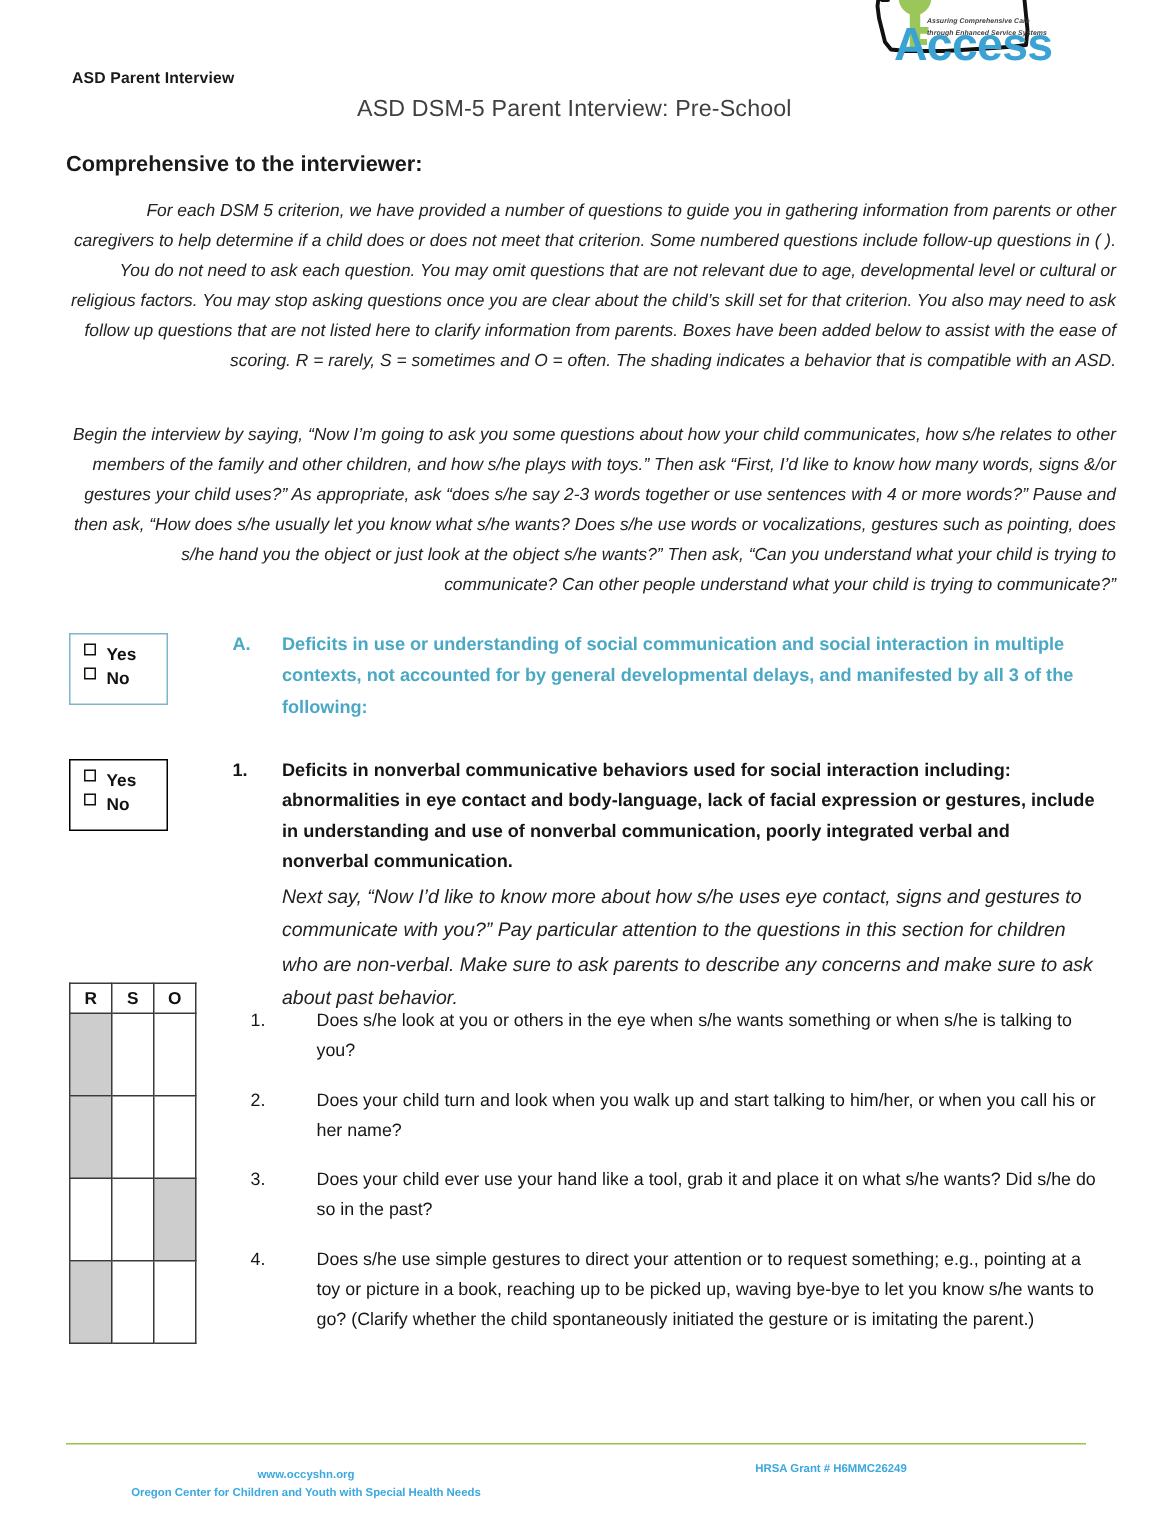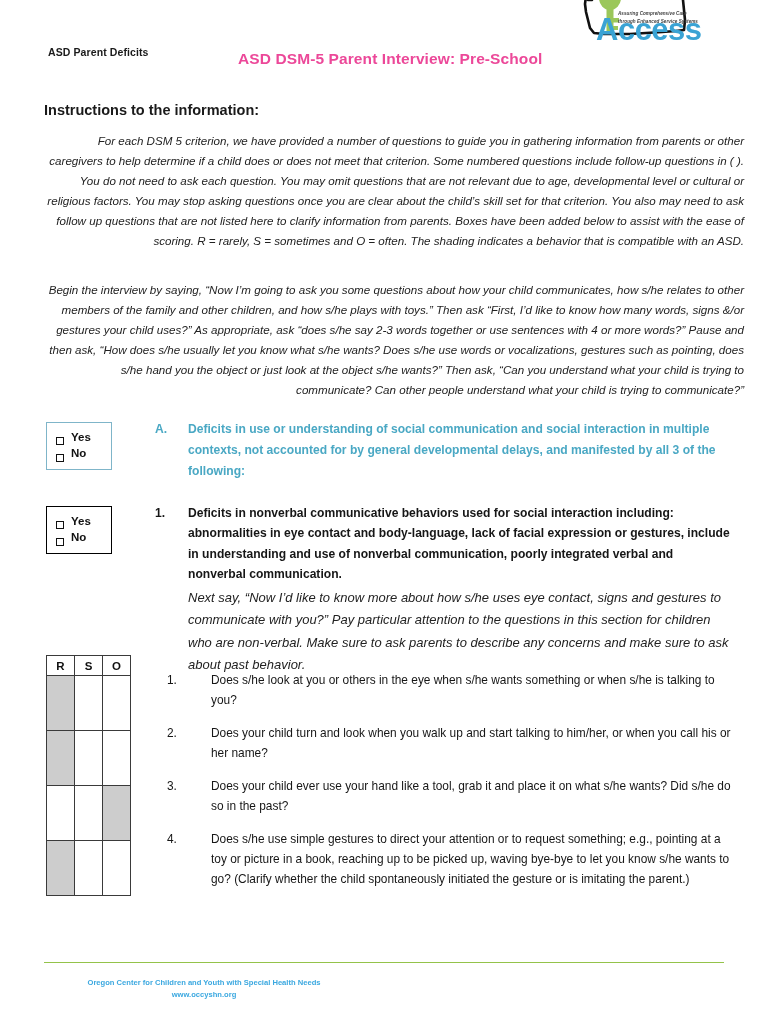--- a/index.html
+++ b/index.html
@@ -34,25 +34,25 @@
     position: absolute;
     top: 0;
     left: 0;
     font-size: 10.5px;
     font-weight: bold;
     letter-spacing: 0.1px;
     color: #1a1a1a;
   }
   .doc-title {
     position: absolute;
-    top: 4px;
+    top: 18px;
     left: 190px;
     font-size: 15.5px;
-    font-weight: bold;
-    color: #ec4899;
+    font-weight: normal;
+    color: #404040;
     letter-spacing: 0.1px;
     white-space: nowrap;
   }
 
   
   .logo {
     position: absolute;
     top: -26px;
     left: 558px;
     width: 146px;
@@ -109,21 +109,21 @@
   .yn-box {
     position: absolute;
     width: 66px;
     box-sizing: border-box;
     border: 1px solid #000;
     padding: 6px 8px 7px 9px;
   }
   .yn-box.teal { border-color: #7fb5c9; }
   .yn-row {
     display: flex;
-    align-items: flex-end;
+    align-items: flex-start;
     font-size: 11.5px;
     font-weight: bold;
     line-height: 1.42;
     color: #111;
   }
   .cb {
     display: inline-block;
     width: 8px;
     height: 8px;
     border: 1.4px solid #111;
@@ -263,41 +263,41 @@
     line-height: 1.62;
     color: #3ba8e0;
   }
 </style>
 </head>
 <body>
 
 <div class="page">
 
   <div class="doc-header">
-    <div class="running-head">ASD Parent Deficits</div>
+    <div class="running-head">ASD Parent Interview</div>
     <div class="doc-title">ASD DSM-5 Parent Interview: Pre-School</div>
   </div>
 
   <div class="logo">
     <svg width="146" height="78" viewBox="0 0 146 78">
       <path d="M30 16 L30 26 L34 26 L34 21 L40 21 L42 17 L50 15 L62 13 L76 11 L90 10 L104 9 L116 8 L122 10 L124 16 L125 26 L126 36 L127 46 L126 56 L118 57 L104 58 L88 59 L72 60 L58 60 L46 60 L36 59 L32 54 L30 46 L28 38 L27 30 L28 22 Z" fill="#ffffff" stroke="#111111" stroke-width="2.6" stroke-linejoin="round"></path>
       <ellipse cx="52" cy="24" rx="11" ry="12" fill="#9bc75a"></ellipse>
       <rect x="48.5" y="33" width="7" height="26" fill="#9bc75a"></rect>
       <rect x="55" y="44" width="6" height="4.5" fill="#9bc75a"></rect>
       <rect x="55" y="52" width="5" height="4" fill="#9bc75a"></rect>
       <circle cx="52" cy="22" r="3.4" fill="#ffffff"></circle>
     </svg>
     <div class="logo-word">Access</div>
     <div class="logo-tagline">
       <div>Assuring Comprehensive Care</div>
       <div>through Enhanced Service Systems</div>
     </div>
   </div>
 
-  <div class="instr-heading">Instructions to the information:</div>
+  <div class="instr-heading">Comprehensive to the interviewer:</div>
   <div class="instr-para" id="instr-p1">For each DSM 5 criterion, we have provided a number of questions to guide you in gathering information from parents or other caregivers to help determine if a child does or does not meet that criterion. Some numbered questions include follow-up questions in (  ).  You do not need to ask each question. You may omit questions that are not relevant due to age, developmental level or cultural or religious factors. You may stop asking questions once you are clear about the child’s skill set for that criterion.  You also may need to ask follow up questions that are not listed here to clarify information from parents.  Boxes have been added below to assist with the ease of scoring.  R = rarely, S = sometimes and O = often.  The shading indicates a behavior that is compatible with an ASD.</div>
   <div class="instr-para" id="instr-p2">Begin the interview by saying, “Now I’m going to ask you some questions about how your child communicates, how s/he relates to other members of the family and other children, and how s/he plays with toys.”  Then ask “First, I’d like to know how many words, signs &amp;/or gestures your child uses?”  As appropriate, ask “does s/he say 2-3 words together or use sentences with 4 or more words?”  Pause and then ask, “How does s/he usually let you know what s/he wants?  Does s/he use words or vocalizations, gestures such as pointing, does s/he hand you the object or just look at the object s/he wants?”  Then ask, “Can you understand what your child is trying to communicate? Can other people understand what your child is trying to communicate?”</div>
 
   <div class="yn-box teal" style="top:422px; left:46px;">
     <div class="yn-row">
       <span class="cb"></span>
       <span>Yes</span>
     </div>
     <div class="yn-row">
       <span class="cb"></span>
@@ -378,19 +378,20 @@
       <span>Does your child ever use your hand like a tool, grab it and place it on what s/he wants? Did s/he do so in the past?</span>
     </div>
     <div class="q">
       <span class="q-num">4.</span>
       <span>Does s/he use simple gestures to direct your attention or to request something; e.g., pointing at a toy or picture in a book, reaching up to be picked up, waving bye-bye to let you know s/he wants to go? (Clarify whether the child spontaneously initiated the gesture or is imitating the parent.)</span>
     </div>
   </div>
 
   <div class="footer-rule"></div>
   <div class="footer-left">
+    <div>www.occyshn.org</div>
     <div>Oregon Center for Children and Youth with Special Health Needs</div>
-    <div>www.occyshn.org</div>
   </div>
   <div class="footer-right">
+    <div>HRSA Grant # H6MMC26249</div>
   </div>
 
 </div>
 
 </body></html>

